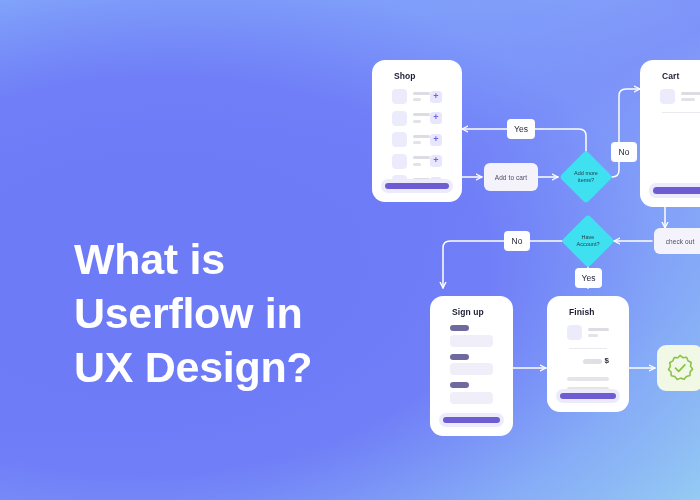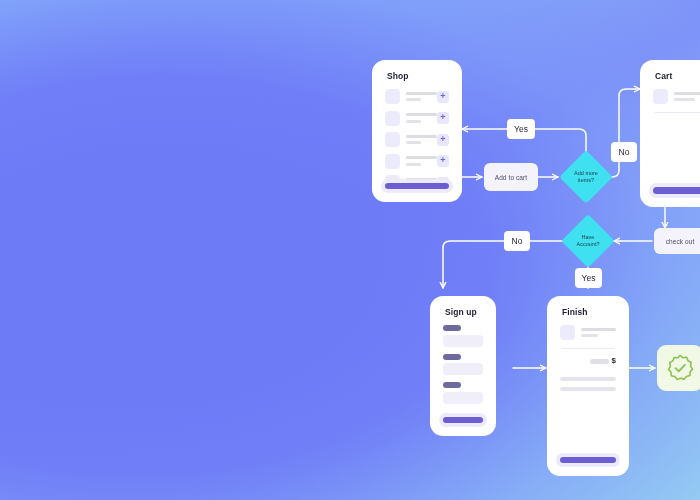--- a/index.html
+++ b/index.html
@@ -48,21 +48,21 @@
     left: 0; top: 0;
     width: 700px; height: 500px;
   }
 
   
   .card {
     position: absolute;
     background: #FFFFFF;
     border-radius: 13px;
     box-sizing: border-box;
-    padding: 10px 13px;
+    padding: 10px 20px;
   }
   .card-title {
     font-size: 8.5px;
     font-weight: bold;
     color: #1D1E33;
     letter-spacing: 0.1px;
     margin: 1px 0 8px 2px;
   }
 
   
@@ -228,20 +228,23 @@
     display: flex;
     align-items: center;
     justify-content: center;
   }
 </style>
 </head>
 <body>
 
 <div id="canvas">
 
+  <div id="headline">What is
+Userflow in
+UX Design?</div>
 
   <div id="flow">
 
     <svg id="flow-svg" viewBox="0 0 700 500">
       <defs>
         <marker id="arrow" markerWidth="5" markerHeight="5" refX="4.2" refY="2.5" orient="auto">
           <path d="M0.3,0.6 L4.2,2.5 L0.3,4.4" fill="none" stroke="#FFFFFF" stroke-width="0.9" stroke-linecap="round" stroke-linejoin="round"></path>
         </marker>
       </defs>
       <g fill="none" stroke="#FFFFFF" stroke-width="1.5" stroke-linecap="round" stroke-linejoin="round">
@@ -327,42 +330,42 @@
           <div class="ln short"></div>
         </div>
       </div>
       <div class="divider"></div>
 
       <div class="cta-wrap">
         <div class="cta-bar plain"></div>
       </div>
     </div>
 
-    <div class="card" style="left:430px; top:296px; width:66px; height:140px;">
+    <div class="card" style="left:430px; top:296px; width:83px; height:140px;">
       <div class="card-title">Sign up</div>
 
       <div class="field">
         <div class="field-label"></div>
         <div class="field-box"></div>
       </div>
       <div class="field">
         <div class="field-label"></div>
         <div class="field-box"></div>
       </div>
       <div class="field">
         <div class="field-label"></div>
         <div class="field-box"></div>
       </div>
 
       <div class="cta-wrap">
         <div class="cta-bar"></div>
       </div>
     </div>
 
-    <div class="card" style="left:547px; top:296px; width:82px; height:180px;">
+    <div class="card" style="left:547px; top:296px; width:82px; height:116px;">
       <div class="card-title">Finish</div>
 
       <div class="row">
         <div class="thumb"></div>
         <div class="row-lines">
           <div class="ln"></div>
           <div class="ln short"></div>
         </div>
       </div>
       <div class="divider"></div>

